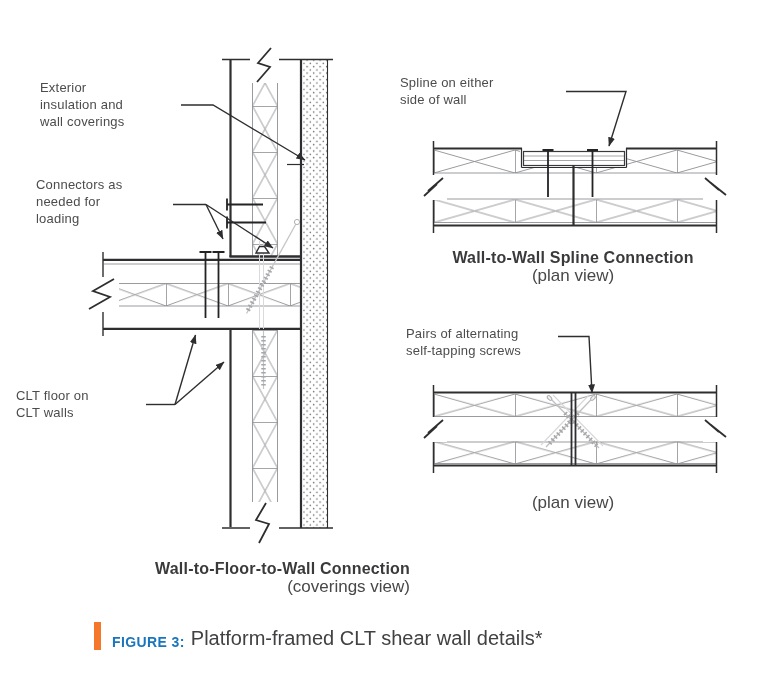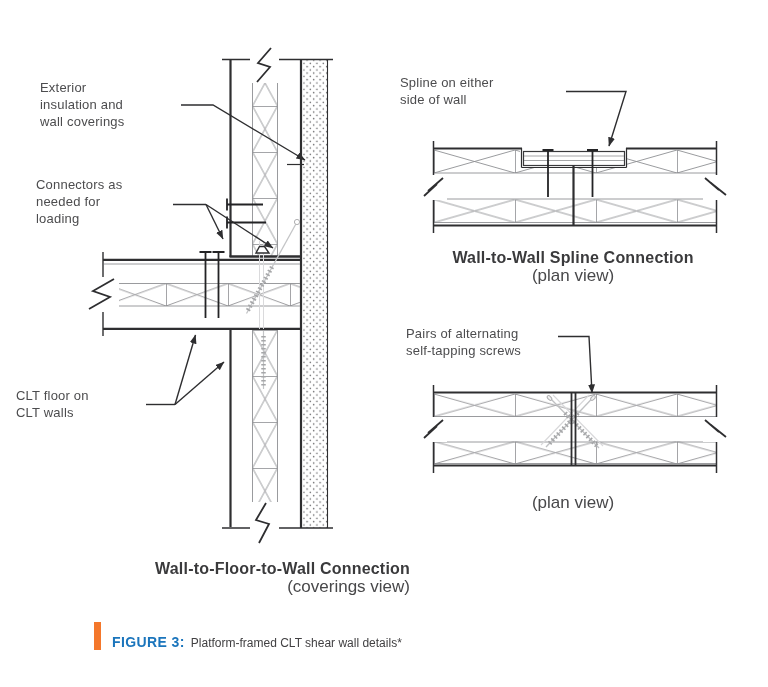--- a/index.html
+++ b/index.html
@@ -7,21 +7,21 @@
          font-family:"Liberation Sans",sans-serif;}
   .stage svg{position:absolute;left:0;top:0;}
   .lbl{position:absolute;font-size:13px;line-height:17px;color:#4c4c4e;
        letter-spacing:.2px;white-space:pre-line;}
   .dtitle{position:absolute;text-align:center;color:#3a3a3c;}
   .dtitle .t{font-weight:bold;font-size:16px;line-height:18px;letter-spacing:.2px;}
   .dtitle .v{font-size:17px;line-height:17px;color:#48484a;}
   .caption{position:absolute;left:60px;top:622px;display:flex;align-items:flex-end;margin-left:34px;}
   .caption .bar{width:7px;height:28px;background:var(--accent,#F4772B);margin-right:11px;}
   .caption .figlabel{font-weight:bold;font-size:14px;letter-spacing:.4px;color:var(--figblue,#1B75BC);}
-  .caption .figtext{font-size:12px;color:#414042;margin-left:6px;}
+  .caption .figtext{font-size:20px;color:#414042;margin-left:6px;}
 </style>
 </head>
 <body>
 
 <div class="stage">
 
 <svg width="768" height="687" viewBox="0 0 768 687">
   <defs>
     <marker id="arr" markerUnits="userSpaceOnUse" markerWidth="11" markerHeight="9" refX="8.6" refY="3.5" orient="auto">
       <path d="M0,0 L9,3.5 L0,7 Z" fill="#2e2e30"></path>

